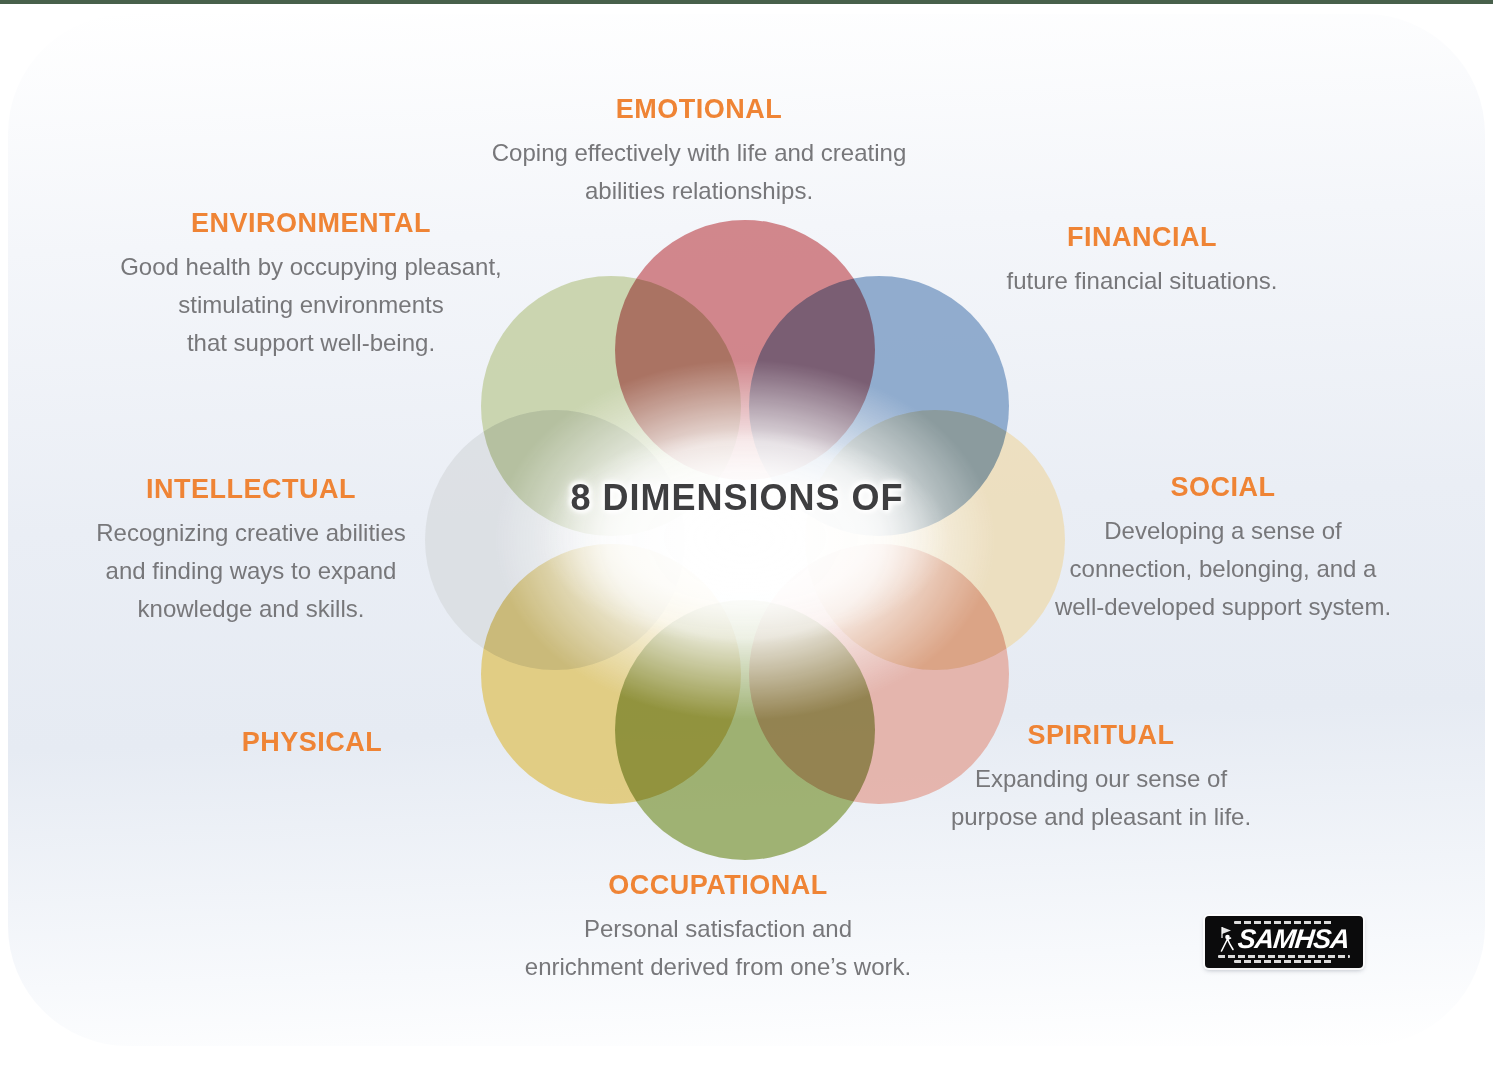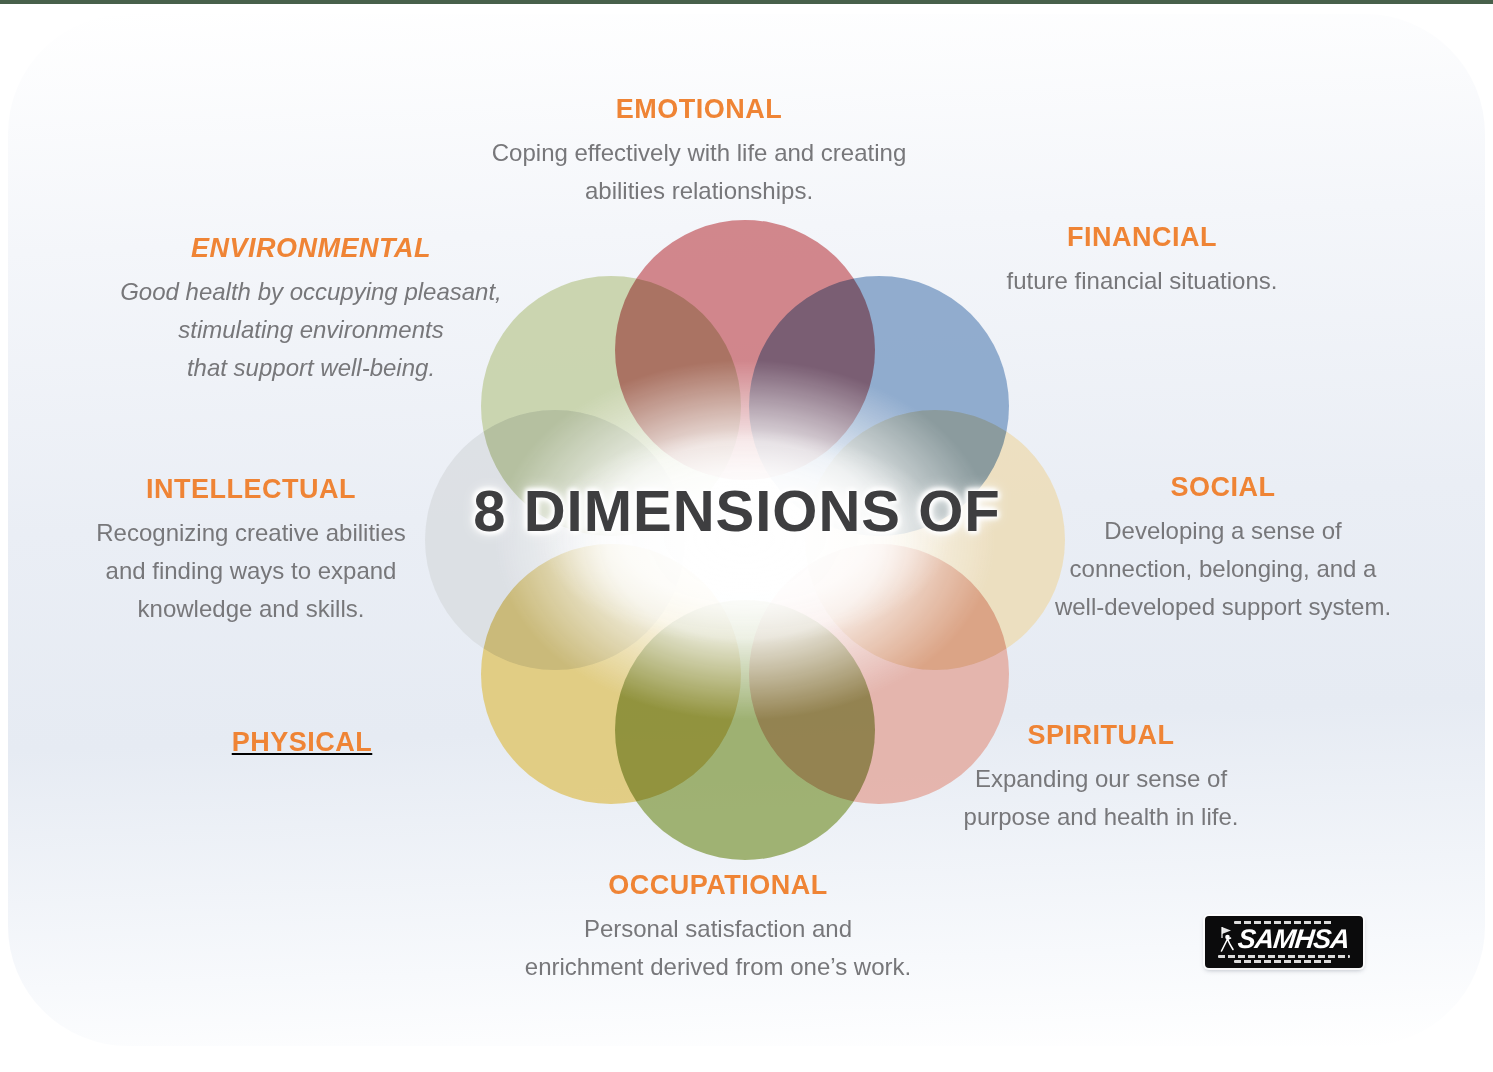--- a/index.html
+++ b/index.html
@@ -22,35 +22,35 @@
   .wash{position:absolute;pointer-events:none;}
   .wash-outer{left:50px;top:120px;width:500px;height:360px;
     background:radial-gradient(closest-side,rgba(255,255,255,.95) 0%,rgba(255,255,255,.78) 55%,rgba(255,255,255,0) 100%);}
   .wash-inner{left:95px;top:190px;width:410px;height:215px;
     background:radial-gradient(closest-side,rgba(255,255,255,.95) 0%,rgba(255,255,255,.7) 60%,rgba(255,255,255,0) 100%);}
   
   .title-line1,.title-line2{
     position:absolute;left:437px;width:600px;text-align:center;z-index:5;font-weight:bold;
     text-shadow:0 0 6px #fff,0 0 10px #fff,0 0 16px #fff,2px 2px 4px #fff,-2px -2px 4px #fff;
   }
-  .title-line1{top:477px;font-size:58px;letter-spacing:1px;color:var(--title-dark,#3E3E40);}
+  .title-line1{top:477px;font-size:36px;letter-spacing:1px;color:var(--title-dark,#3E3E40);}
   .title-line2{top:519px;font-size:76px;letter-spacing:0;color:var(--title-blue,#2467B5);}
   
   .dim{position:absolute;width:600px;text-align:center;z-index:6;}
   .dim-label{font-size:27px;font-weight:bold;letter-spacing:.5px;color:var(--accent-orange,#EF8435);margin-bottom:9px;}
   .dim-desc{font-size:24px;color:var(--desc-gray,#77777A);}
   .dim-desc div{line-height:38px;}
   .dim-emotional{left:399px;top:94px;}
   .dim-financial{left:842px;top:222px;}
   .dim-social{left:923px;top:472px;}
   .dim-spiritual{left:801px;top:720px;}
   .dim-occupational{left:418px;top:870px;}
-  .dim-physical{left:2px;top:727px;text-decoration:underline;}
+  .dim-physical{left:12px;top:727px;}
   .dim-intellectual{left:-49px;top:474px;}
-  .dim-environmental{left:11px;top:233px;font-style:italic;}
+  .dim-environmental{left:11px;top:208px;}
   
   .samhsa{
     position:absolute;left:1205px;top:916px;width:158px;height:52px;z-index:7;
     background:var(--logo-bg,#0B0B0C);border-radius:4px;
     box-shadow:0 0 0 2px rgba(255,255,255,.85),0 2px 5px rgba(40,50,70,.35);
     display:flex;flex-direction:column;justify-content:center;align-items:center;padding:3px 6px;box-sizing:border-box;
   }
   .samhsa-strip{height:3px;border-radius:1px;
     background:repeating-linear-gradient(90deg,rgba(255,255,255,.85) 0 7px,rgba(255,255,255,0) 7px 10px);}
   .strip-top{width:100px;margin-bottom:2px;}
@@ -105,21 +105,21 @@
       <div>Developing a sense of</div>
       <div>connection, belonging, and a</div>
       <div>well-developed support system.</div>
     </div>
   </div>
 
   <div class="dim dim-spiritual">
     <div class="dim-label">SPIRITUAL</div>
     <div class="dim-desc">
       <div>Expanding our sense of</div>
-      <div>purpose and health in life.</div>
+      <div>purpose and pleasant in life.</div>
     </div>
   </div>
 
   <div class="dim dim-occupational">
     <div class="dim-label">OCCUPATIONAL</div>
     <div class="dim-desc">
       <div>Personal satisfaction and</div>
       <div>enrichment derived from one’s work.</div>
     </div>
   </div>

